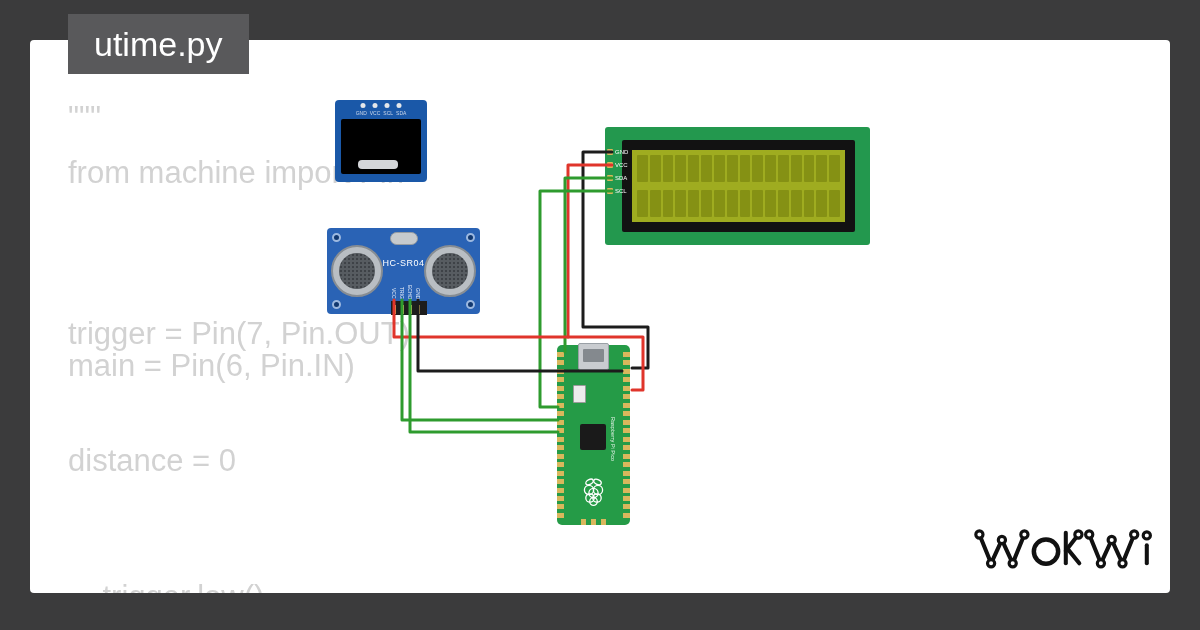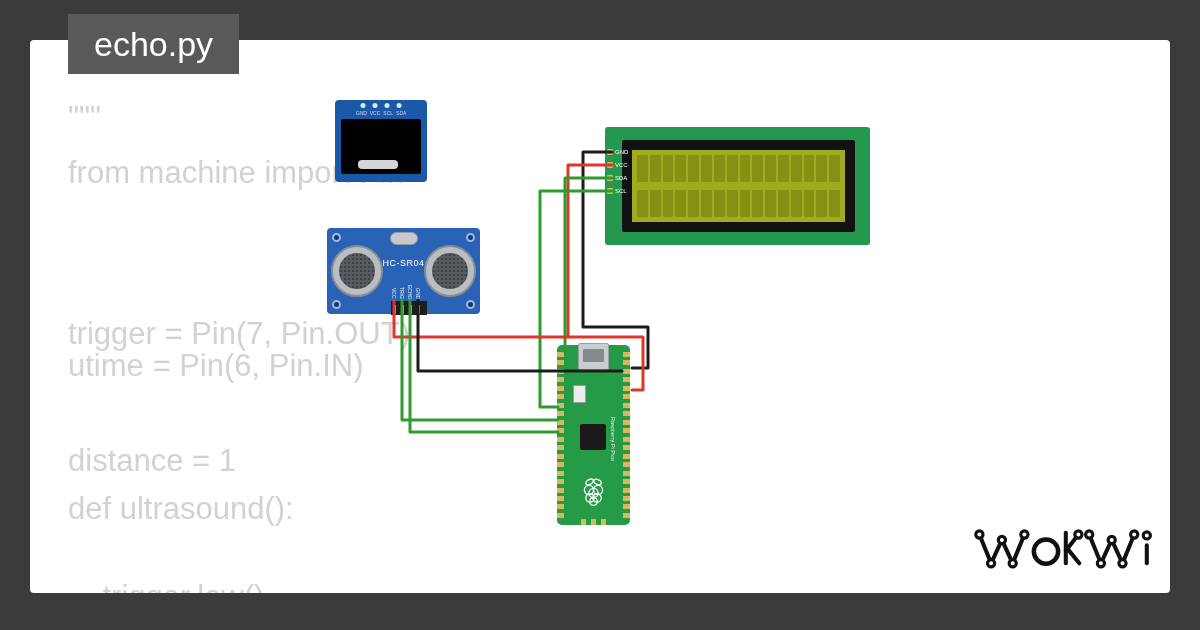--- a/index.html
+++ b/index.html
@@ -76,28 +76,27 @@
 </style>
 </head>
 <body>
 
 <div class="canvas">
 
   <div class="card">
     <div class="code-line" style="top:58px">"""</div>
     <div class="code-line" style="top:113px">from machine import Pin</div>
     <div class="code-line" style="top:274px">trigger = Pin(7, Pin.OUT)</div>
-    <div class="code-line" style="top:306px">utime = Pin(6, Pin.IN)</div>
-    <div class="code-line" style="top:401px">distance = 1</div>
-    <div class="code-line" style="top:449px">def ultrasound():</div>
+    <div class="code-line" style="top:306px">main = Pin(6, Pin.IN)</div>
+    <div class="code-line" style="top:401px">distance = 0</div>
     <div class="code-line" style="top:537px">    trigger.low()</div>
   </div>
 
   <div class="tab">
-    <span>echo.py</span>
+    <span>utime.py</span>
   </div>
 
   <div class="oled">
     <div class="oled-pins">
       <div class="oled-pin"></div>
       <div class="oled-pin"></div>
       <div class="oled-pin"></div>
       <div class="oled-pin"></div>
     </div>
     <div class="oled-pinlabels">

